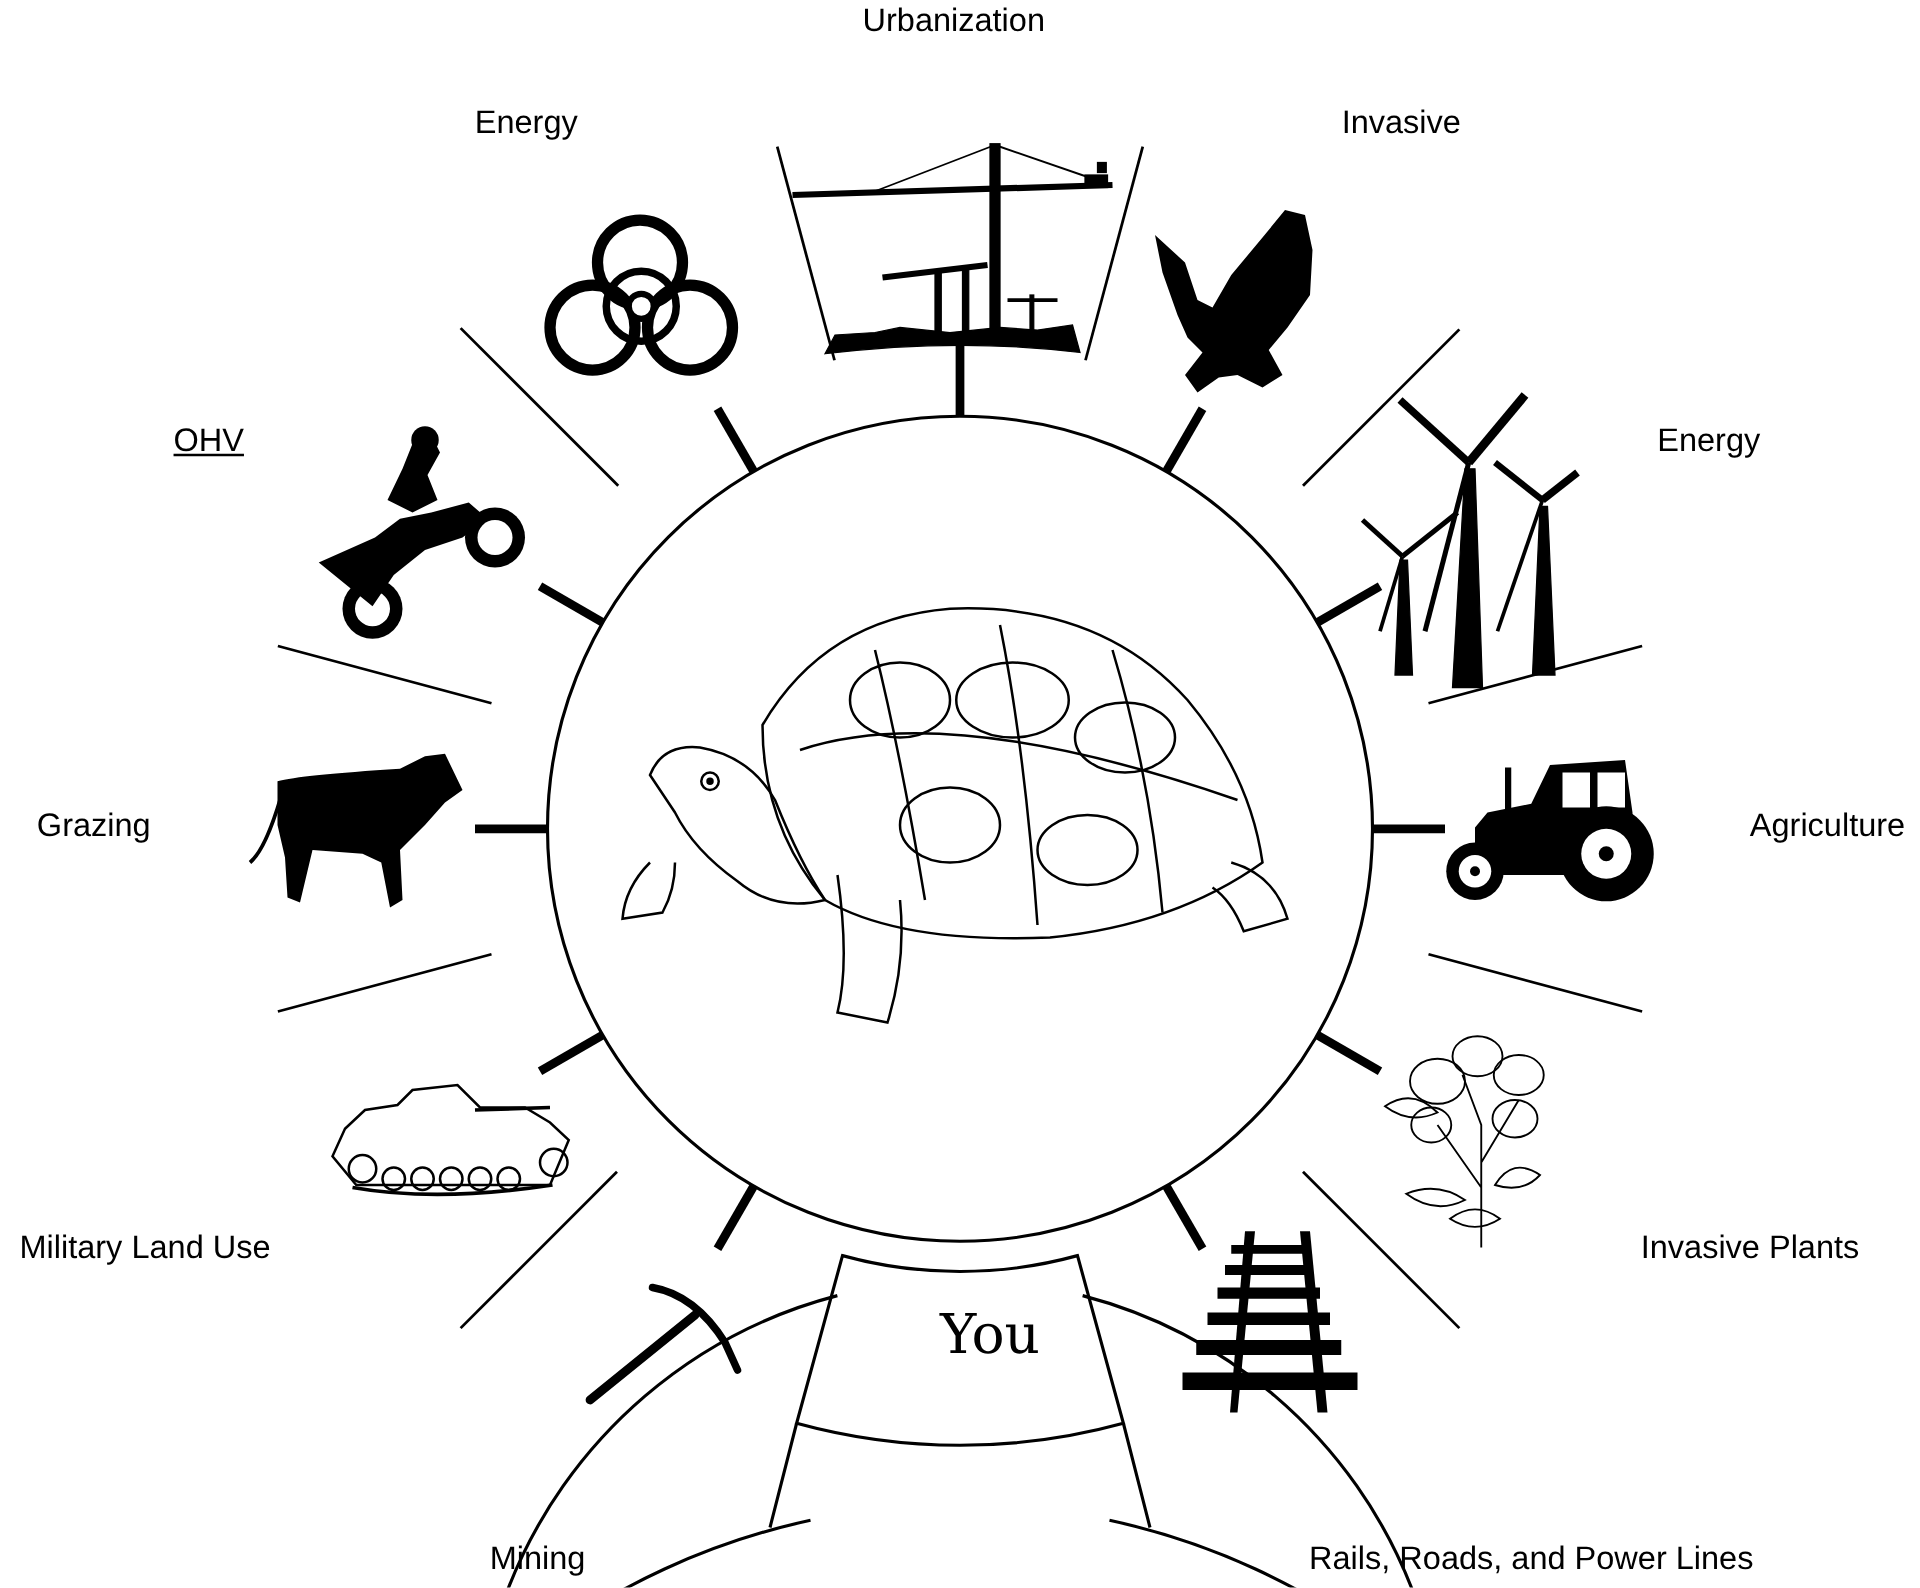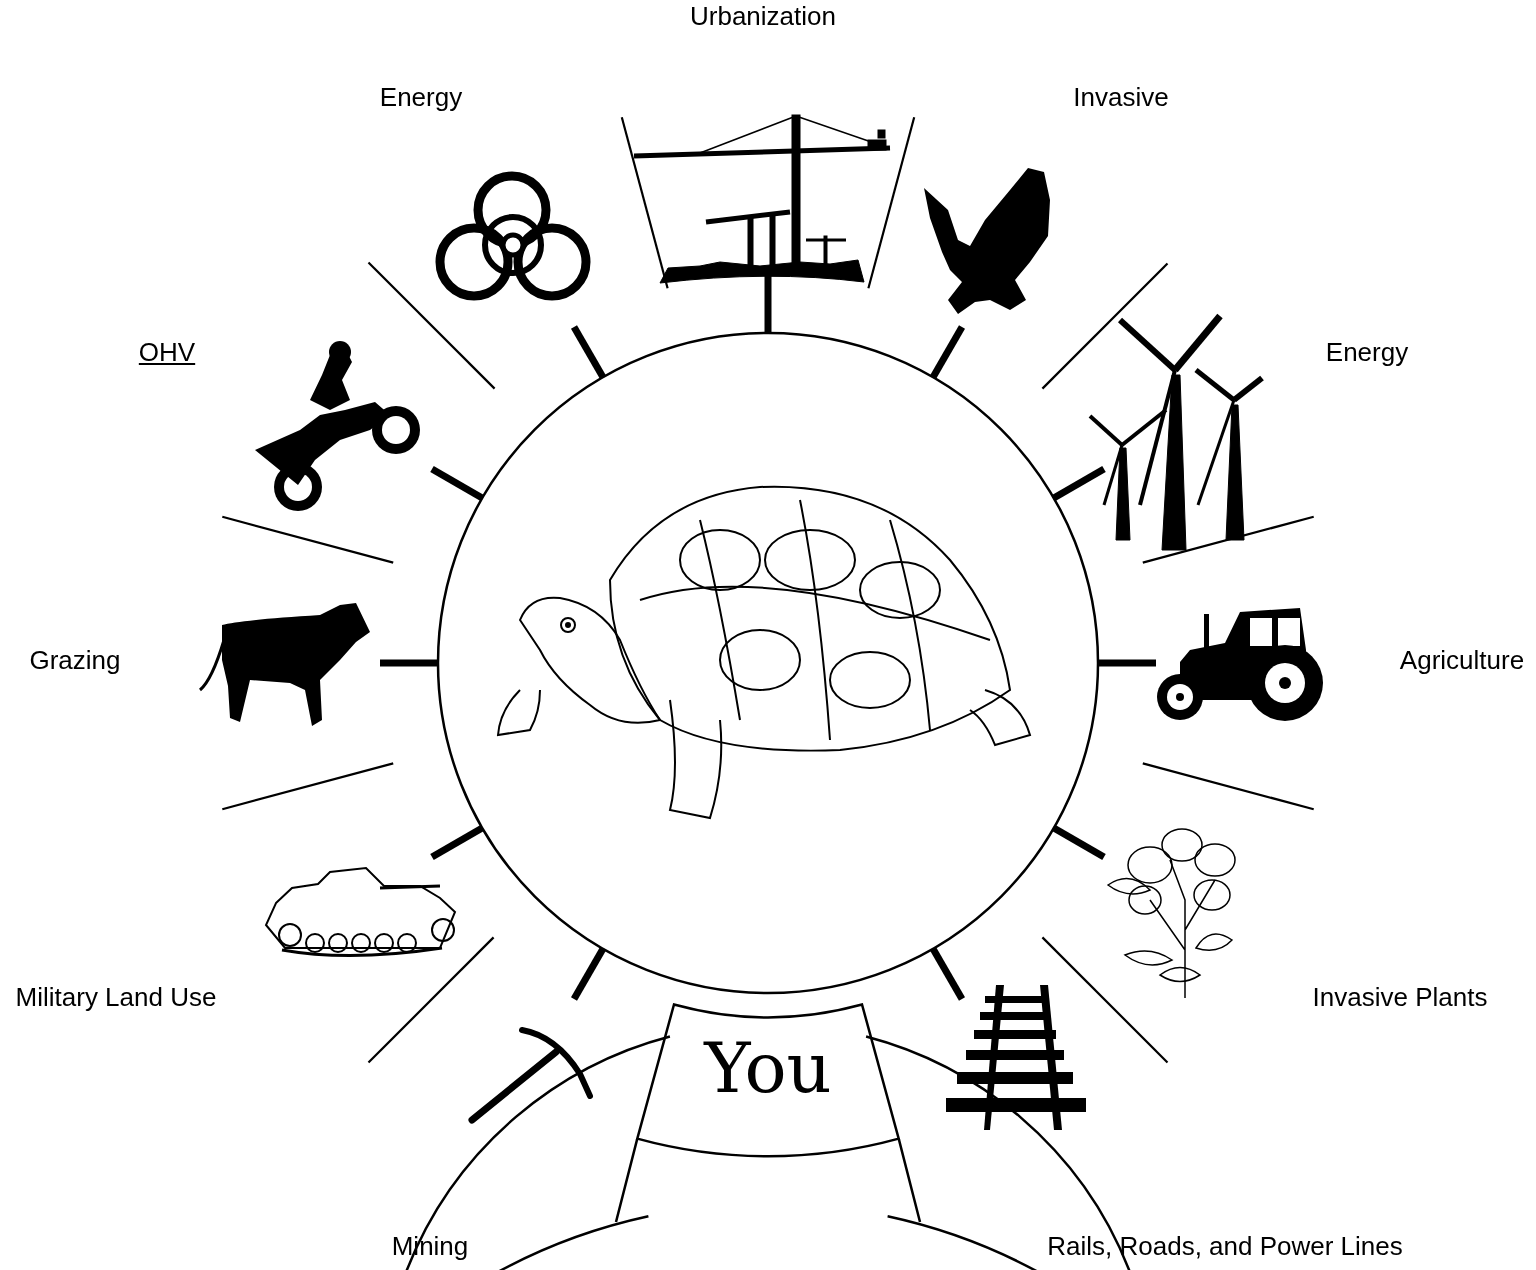--- a/index.html
+++ b/index.html
@@ -1,19 +1,19 @@
 <!DOCTYPE html>
 <html><head>
 <meta charset="utf-8">
 <style>
   html,body{margin:0;padding:0;background:#ffffff;}
   body{width:1536px;height:1270px;position:relative;overflow:hidden;font-family:"Liberation Sans",sans-serif;color:#000;}
   #wheel{position:absolute;left:0;top:0;width:1536px;height:1270px;}
   .lbl{position:absolute;font-size:26px;line-height:30px;white-space:nowrap;transform:translate(-50%,-50%);color:#000000;}
-  .you{font-family:"DejaVu Serif","Liberation Serif",serif;font-size:70px;}
+  .you{font-family:"DejaVu Serif","Liberation Serif",serif;font-size:44px;margin-left:24px;}
 </style>
 </head>
 <body>
 
 <svg id="wheel" viewBox="0 0 1536 1270" xmlns="http://www.w3.org/2000/svg">
   <g fill="none" stroke="#000" stroke-width="2.5">
 
     <path d="M 887.6 1216.2 A 565 565 0 1 1 648.4 1216.2"></path>
 
     <path d="M 866.1 1036.5 A 388 388 0 1 1 669.9 1036.5"></path>

